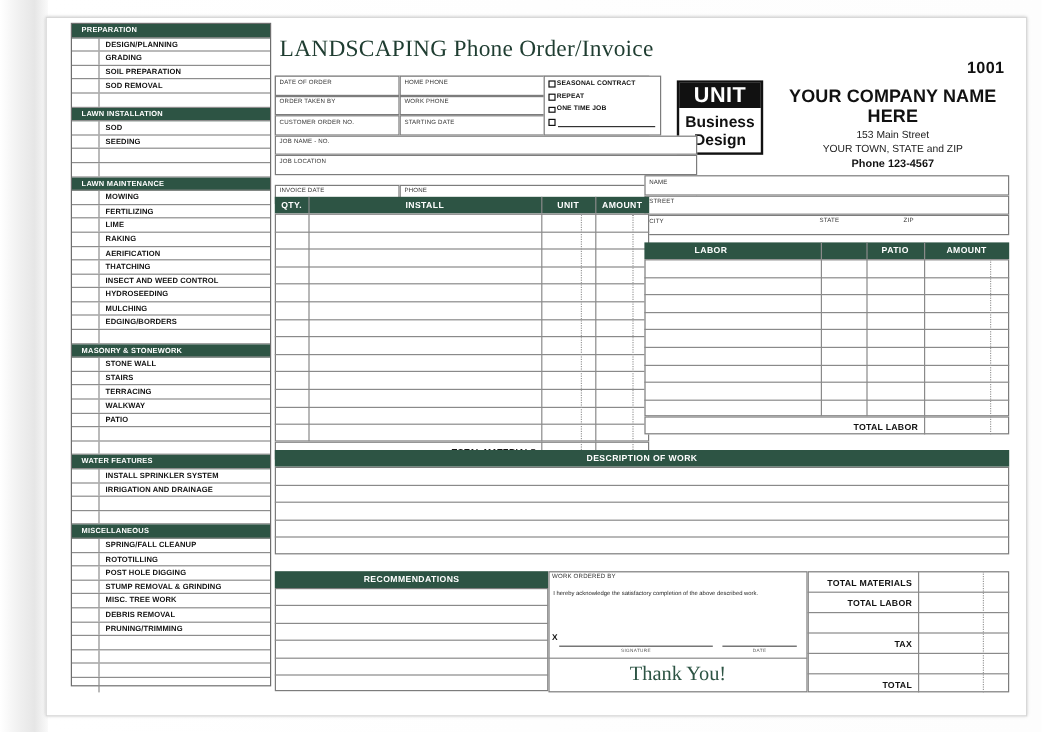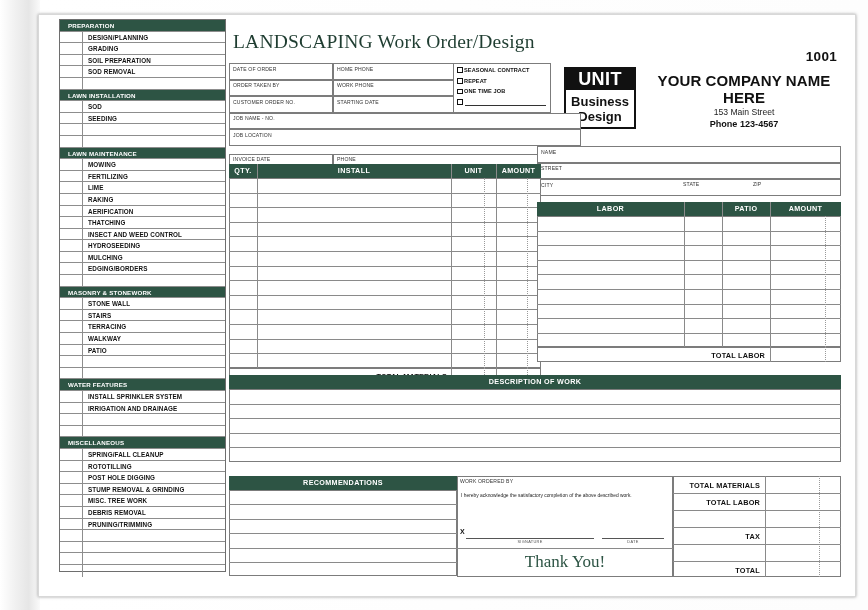--- a/index.html
+++ b/index.html
@@ -140,35 +140,36 @@
       <div class="hole" style="left: 55px; top: 461.6px;"></div>
       <div class="hole" style="left: 55px; top: 494.8px;"></div>
       <div class="hole" style="left: 55px; top: 528px;"></div>
       <div class="hole" style="left: 55px; top: 561.2px;"></div>
     </div>
   <div id="perf"></div>
 
   <div id="sheet">
 
     <div id="title" style="left:194px; top:16px;">
-      <span class="lg">LANDSCAPING</span><span> Work Order/Design</span>
+      <span class="lg">LANDSCAPING</span><span> Phone Order/Invoice</span>
     </div>
     <div id="invno">1001</div>
 
     <div id="logo" style="left:525px; top:52px;">
       <div class="free">UNIT</div>
       <div class="bd">
         <div>Business</div>
         <div>Design</div>
       </div>
     </div>
 
     <div id="company" style="left:602px; top:57px; width:206px;">
       <div class="nm">YOUR COMPANY NAME HERE</div>
       <div class="ad">153 Main Street</div>
+      <div class="ad">YOUR TOWN, STATE and ZIP</div>
       <div class="ph">Phone 123-4567</div>
     </div>
 
     <div id="checklist" style="left:20px; top:4px; width:167px; height:553px;">
         <div class="ck-row ck-head">
           <div class="ck-box"></div>
           <div class="ck-txt">PREPARATION</div>
         </div>
         <div class="ck-row">
           <div class="ck-box"></div>
@@ -451,21 +452,21 @@
         <div class="cell" style="left: 190px; top: 352.8px; width: 312px; height: 15px;"></div>
         <div class="vl" style="left: 412px; top: 352.8px; height: 15px;"></div>
         <div class="vl" style="left: 457px; top: 352.8px; height: 15px;"></div>
         <div class="dot" style="position: absolute; left: 445px; top: 352.8px; height: 15px;"></div>
         <div class="dot" style="position: absolute; left: 488px; top: 352.8px; height: 15px;"></div>
         <div class="tot" style="position: absolute; left: 250px; top: 356.8px; width: 158px;">TOTAL MATERIALS</div>
       </div>
 
     <div id="labor">
         <div class="grn" style="position: absolute; left: 498px; top: 187px; width: 304px; height: 14px;"></div>
-        <div class="bar-label" style="position: absolute; left: 498px; top: 187px; width: 147px; height: 14px; line-height: 14px;">LABOR</div>
+        <div class="bar-label" style="position: absolute; left: 480px; top: 187px; width: 147px; height: 14px; line-height: 14px;">LABOR</div>
         <div class="bar-label" style="position: absolute; left: 645px; top: 187px; width: 38px; height: 14px; line-height: 14px; margin-top: 44px;">HRS.</div>
         <div class="vl" style="left: 645px; top: 187px; height: 14px;"></div>
         <div class="bar-label" style="position: absolute; left: 683px; top: 187px; width: 48px; height: 14px; line-height: 14px;">PATIO</div>
         <div class="vl" style="left: 683px; top: 187px; height: 14px;"></div>
         <div class="bar-label" style="position: absolute; left: 731px; top: 187px; width: 71px; height: 14px; line-height: 14px;">AMOUNT</div>
         <div class="vl" style="left: 731px; top: 187px; height: 14px;"></div>
         <div class="cell" style="left: 498px; top: 201px; width: 304px; height: 131.4px;"></div>
         <div class="hl" style="left: 498px; top: 215.6px; width: 304px;"></div>
         <div class="hl" style="left: 498px; top: 230.2px; width: 304px;"></div>
         <div class="hl" style="left: 498px; top: 244.8px; width: 304px;"></div>

